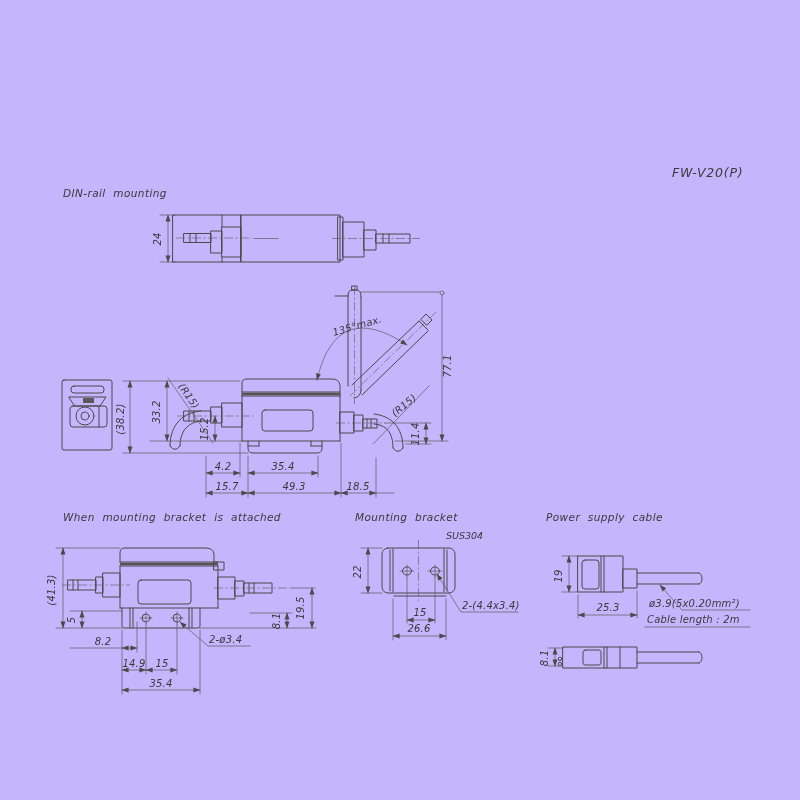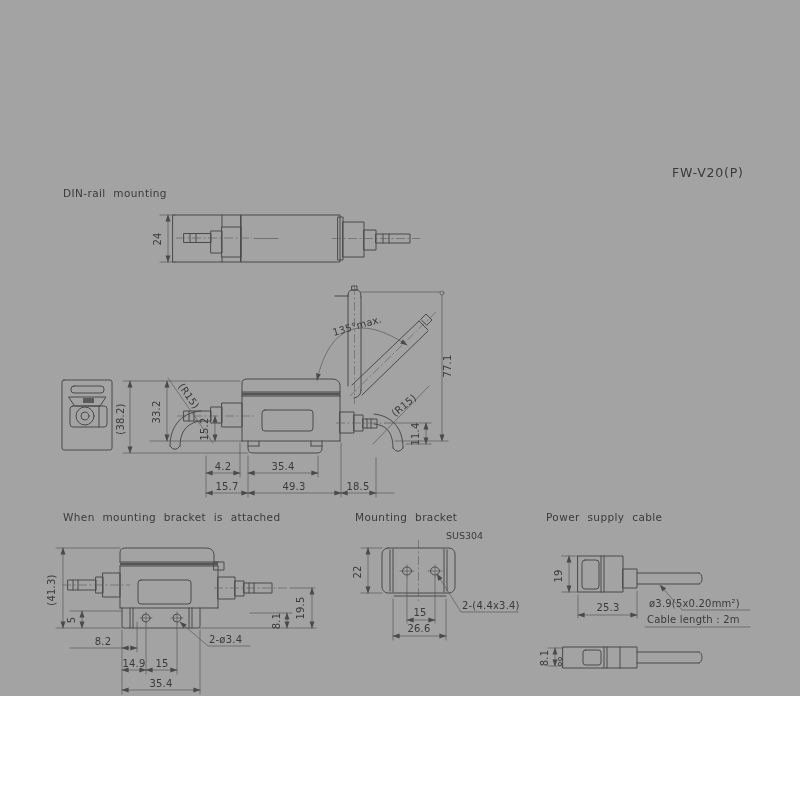--- a/index.html
+++ b/index.html
@@ -1,17 +1,17 @@
 <!DOCTYPE html>
 <html><head>
 <meta charset="utf-8">
 <style>
   html,body{margin:0;padding:0;background:#fff;}
-  #page{position:relative;width:800px;height:696px;background:#a3a3a3;overflow:hidden;
-        font-family:"DejaVu Sans",sans-serif;}
+  #page{position:relative;width:800px;height:800px;background:#c4b5fd;overflow:hidden;
+        font-family:"DejaVu Sans",sans-serif;font-style:italic;}
   svg{position:absolute;left:0;top:0;}
   .ln{fill:none;stroke:#4a4a4a;stroke-width:1;stroke-linecap:round;stroke-linejoin:round;}
   .tn{fill:none;stroke:#555;stroke-width:0.65;stroke-linecap:round;}
   .th{fill:none;stroke:#555;stroke-width:2.6;}
   .cl{fill:none;stroke:#5a5a5a;stroke-width:0.6;stroke-dasharray:9 2.5 2 2.5;}
   text{fill:#3a3a3a;font-family:"DejaVu Sans",sans-serif;}
   .t{font-size:10px;letter-spacing:0.2px;}
   .ttl{font-size:10.5px;letter-spacing:0.4px;word-spacing:4px;}
   .prod{font-size:12.5px;letter-spacing:0.8px;}
   .sm{font-size:9.5px;}

